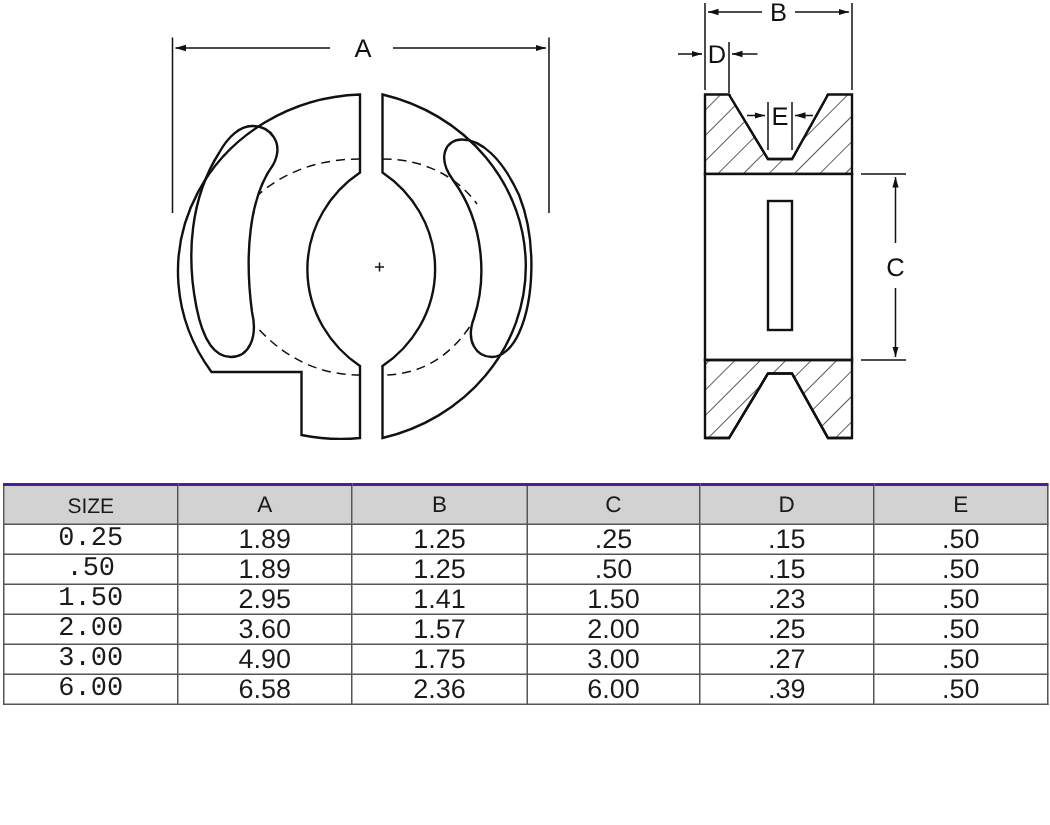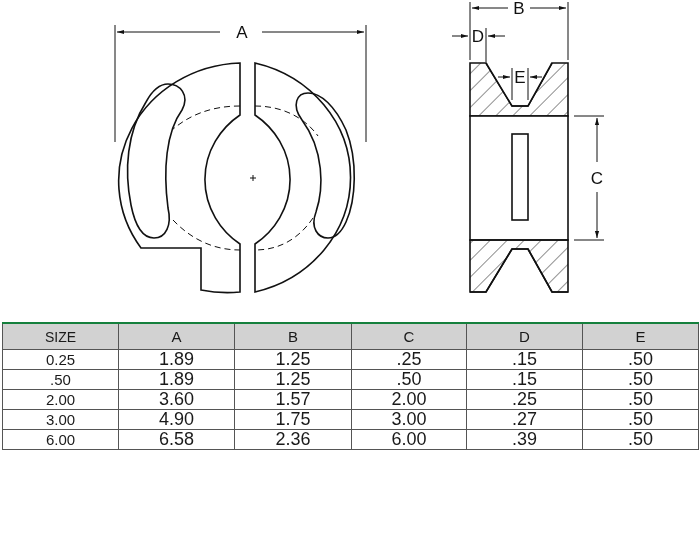--- a/index.html
+++ b/index.html
@@ -7,22 +7,22 @@
          font-family: "Liberation Sans", sans-serif; color: #1a1a1a; }
   #drawing { position: absolute; left: 0; top: 0; width: 700px; height: 320px; }
   .dim-label { font-family: "Liberation Sans", sans-serif; font-size: 17px; fill: #111; }
   #spec-table { position: absolute; left: 2px; top: 322px; width: 696px;
                 border-collapse: collapse; table-layout: fixed; }
   #spec-table th, #spec-table td { border: 1px solid #555; text-align: center;
                 padding: 0; font-weight: normal; }
   #spec-table th { background: #d2d2d2; height: 25px; font-size: 15px; }
   #spec-table th.size-col { font-size: 14px; }
   #spec-table td { height: 19px; font-size: 18px; line-height: 19px; }
-  #spec-table td.size-col { font-size: 15px; }
-  #spec-table tr:first-child th { border-top: 2px solid #15803d; margin-top: 36px; }
+  #spec-table td.size-col { font-size: 18px; font-family: Liberation Mono, monospace; }
+  #spec-table tr:first-child th { border-top: 2px solid #4c1d95; margin-top: 36px; }
   col.c0 { width: 116px; } col.c1 { width: 116px; } col.c2 { width: 117px; }
   col.c3 { width: 115px; } col.c4 { width: 116px; } col.c5 { width: 116px; }
 </style>
 </head>
 <body>
 
 <svg id="drawing" viewBox="0 0 700 320" xmlns="http://www.w3.org/2000/svg">
   <defs>
     <pattern id="hatch" patternUnits="userSpaceOnUse" width="12" height="12" patternTransform="rotate(45)">
       <line x1="0" y1="0" x2="0" y2="12" stroke="#222" stroke-width="1"></line>
@@ -136,20 +136,28 @@
     </tr>
     <tr>
       <td class="size-col">.50</td>
       <td>1.89</td>
       <td>1.25</td>
       <td>.50</td>
       <td>.15</td>
       <td>.50</td>
     </tr>
     <tr>
+      <td class="size-col">1.50</td>
+      <td>2.95</td>
+      <td>1.41</td>
+      <td>1.50</td>
+      <td>.23</td>
+      <td>.50</td>
+    </tr>
+    <tr>
       <td class="size-col">2.00</td>
       <td>3.60</td>
       <td>1.57</td>
       <td>2.00</td>
       <td>.25</td>
       <td>.50</td>
     </tr>
     <tr>
       <td class="size-col">3.00</td>
       <td>4.90</td>

